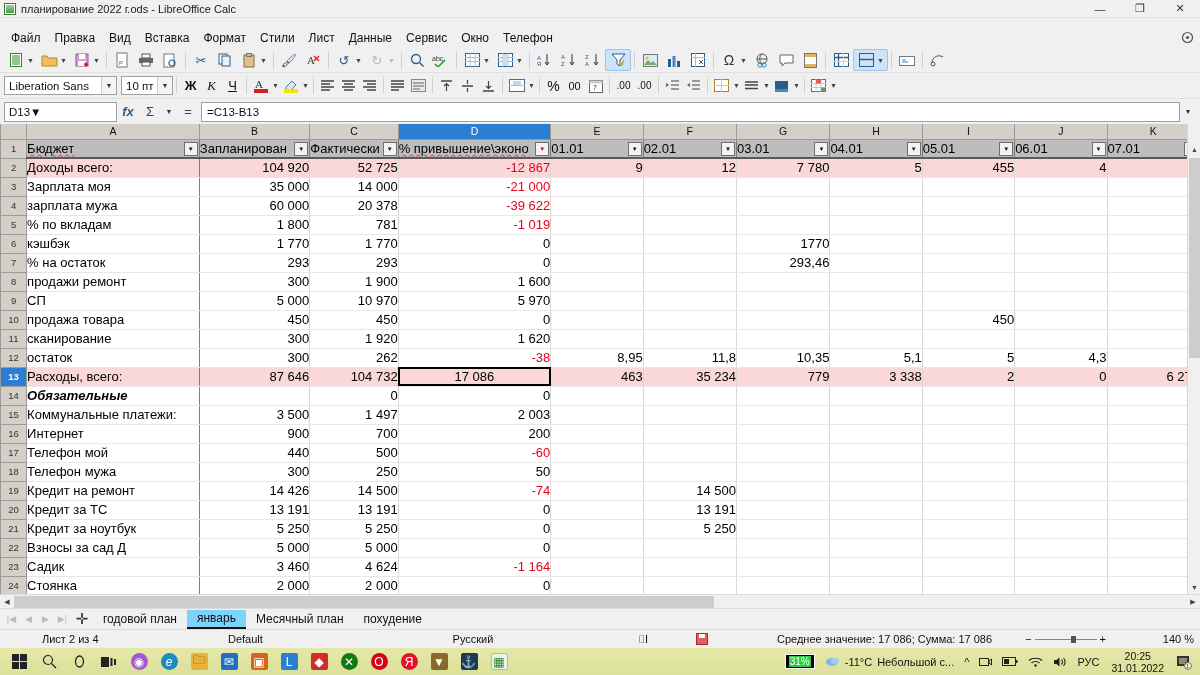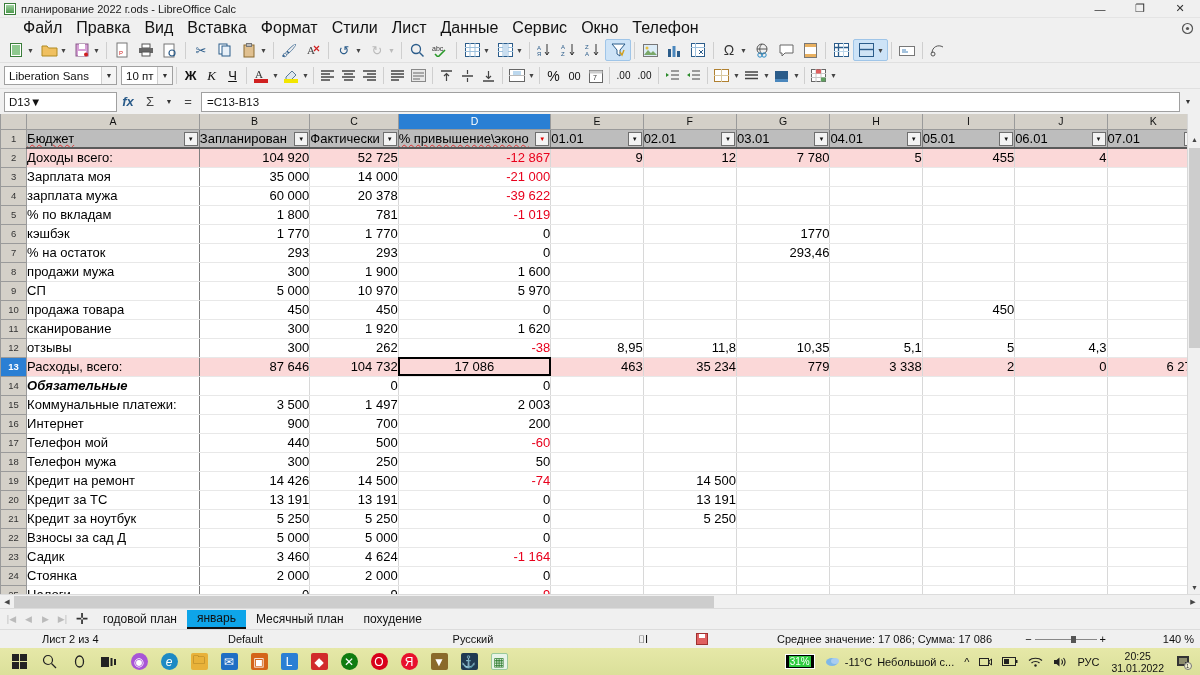--- a/index.html
+++ b/index.html
@@ -30,21 +30,21 @@
   .titlebar .title { white-space: nowrap; }
   .win-btns { margin-left: auto; display: flex; height: 18px; }
   .win-btns div {
     width: 40px; height: 18px; display: flex; align-items: center; justify-content: center;
     font-size: 11px; color: #333;
   }
 
   
   .menubar {
     height: 20px; display: flex; align-items: center; background: #f0f0f0;
-    padding-left: 16px; font-size: 16px; color: #111; flex: 0 0 20px; position: relative;
+    padding-left: 4px; font-size: 12px; color: #111; flex: 0 0 20px; position: relative; margin-top: 10px;
   }
   .menubar .mi { padding: 2px 7px; white-space: nowrap; }
   .menu-right { position: absolute; right: 6px; top: 3px; width: 13px; height: 13px; }
 
   
   .toolbar {
     height: 25px; display: flex; align-items: center; background: #f0f0f0;
     padding-left: 4px; flex: 0 0 25px; border-bottom: 1px solid #e0e0e0;
   }
   .tb-item { display: flex; align-items: center; height: 22px; padding: 0 2px; }
@@ -163,21 +163,21 @@
 
   
   .sheettabs {
     height: 21px; background: #f0f0f0; display: flex; align-items: center; flex: 0 0 21px;
     padding-left: 3px; border-top: 1px solid #dcdcdc;
   }
   .nav-btn { width: 17px; height: 18px; display: flex; align-items: center; justify-content: center; font-size: 9px; color: #555; }
   .nav-btn.dis { color: #bbb; }
   .addsheet { width: 22px; height: 18px; display: flex; align-items: center; justify-content: center; font-size: 15px; color: #333; }
   .stab { padding: 0 10px; height: 19px; display: flex; align-items: center; font-size: 12px; color: #111; }
-  .stab.active { font-weight: normal; border-bottom: 2px solid #111; background: #0ea5e9; }
+  .stab.active { font-weight: normal; border-bottom: 2px solid #111; background: #7dd3fc; }
 
   
   .statusbar {
     height: 19px; background: #f0f0f0; display: flex; align-items: center; font-size: 11px;
     color: #111; flex: 0 0 19px; border-top: 1px solid #dcdcdc;
   }
   .sb { padding: 0 6px; height: 17px; display: flex; align-items: center; margin-left: 36px; }
   .zoomslider { display: flex; align-items: center; gap: 3px; padding: 0 6px; }
   .zoomslider .line { width: 62px; height: 1px; background: #888; position: relative; }
   .zoomslider .knob { position: absolute; left: 36px; top: -3px; width: 5px; height: 7px; background: #555; }
@@ -769,21 +769,21 @@
             <td class="cell num" style="width: 92px;"></td>
             <td class="cell num" style="width: 93px;"></td>
             <td class="cell num" style="width: 93px;">293,46</td>
             <td class="cell num" style="width: 92px;"></td>
             <td class="cell num" style="width: 92px;"></td>
             <td class="cell num" style="width: 92px;"></td>
             <td class="cell num" style="width: 92px;"></td>
           </tr>
           <tr>
             <td class="rowhdr">8</td>
-            <td class="cell colA" style="width: 172px;">продажи мужа</td>
+            <td class="cell colA" style="width: 172px;">продажи ремонт</td>
             <td class="cell num" style="width: 110px;">300</td>
             <td class="cell num" style="width: 88px;">1 900</td>
             <td class="cell num colD" style="width: 152px;">1 600</td>
             <td class="cell num" style="width: 92px;"></td>
             <td class="cell num" style="width: 93px;"></td>
             <td class="cell num" style="width: 93px;"></td>
             <td class="cell num" style="width: 92px;"></td>
             <td class="cell num" style="width: 92px;"></td>
             <td class="cell num" style="width: 92px;"></td>
             <td class="cell num" style="width: 92px;"></td>
@@ -825,21 +825,21 @@
             <td class="cell num" style="width: 92px;"></td>
             <td class="cell num" style="width: 93px;"></td>
             <td class="cell num" style="width: 93px;"></td>
             <td class="cell num" style="width: 92px;"></td>
             <td class="cell num" style="width: 92px;"></td>
             <td class="cell num" style="width: 92px;"></td>
             <td class="cell num" style="width: 92px;"></td>
           </tr>
           <tr>
             <td class="rowhdr">12</td>
-            <td class="cell colA" style="width: 172px;">отзывы</td>
+            <td class="cell colA" style="width: 172px;">остаток</td>
             <td class="cell num" style="width: 110px;">300</td>
             <td class="cell num" style="width: 88px;">262</td>
             <td class="cell num colD neg" style="width: 152px;">-38</td>
             <td class="cell num" style="width: 92px;">8,95</td>
             <td class="cell num" style="width: 93px;">11,8</td>
             <td class="cell num" style="width: 93px;">10,35</td>
             <td class="cell num" style="width: 92px;">5,1</td>
             <td class="cell num" style="width: 92px;">5</td>
             <td class="cell num" style="width: 92px;">4,3</td>
             <td class="cell num" style="width: 92px;">3</td>

